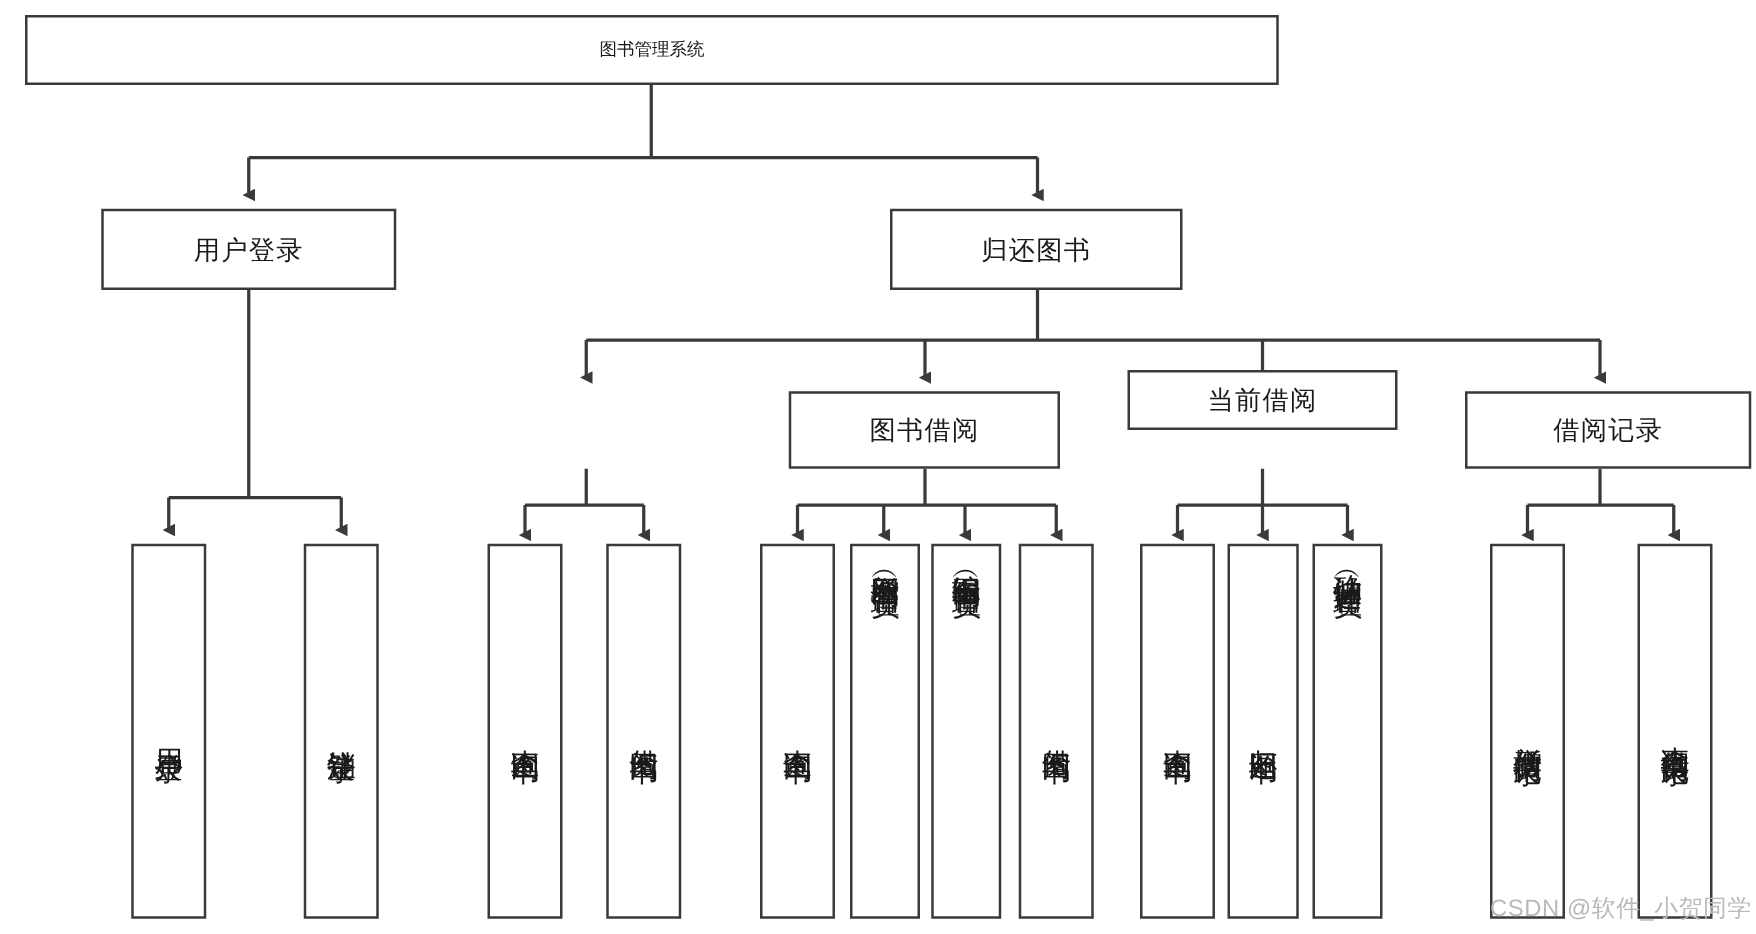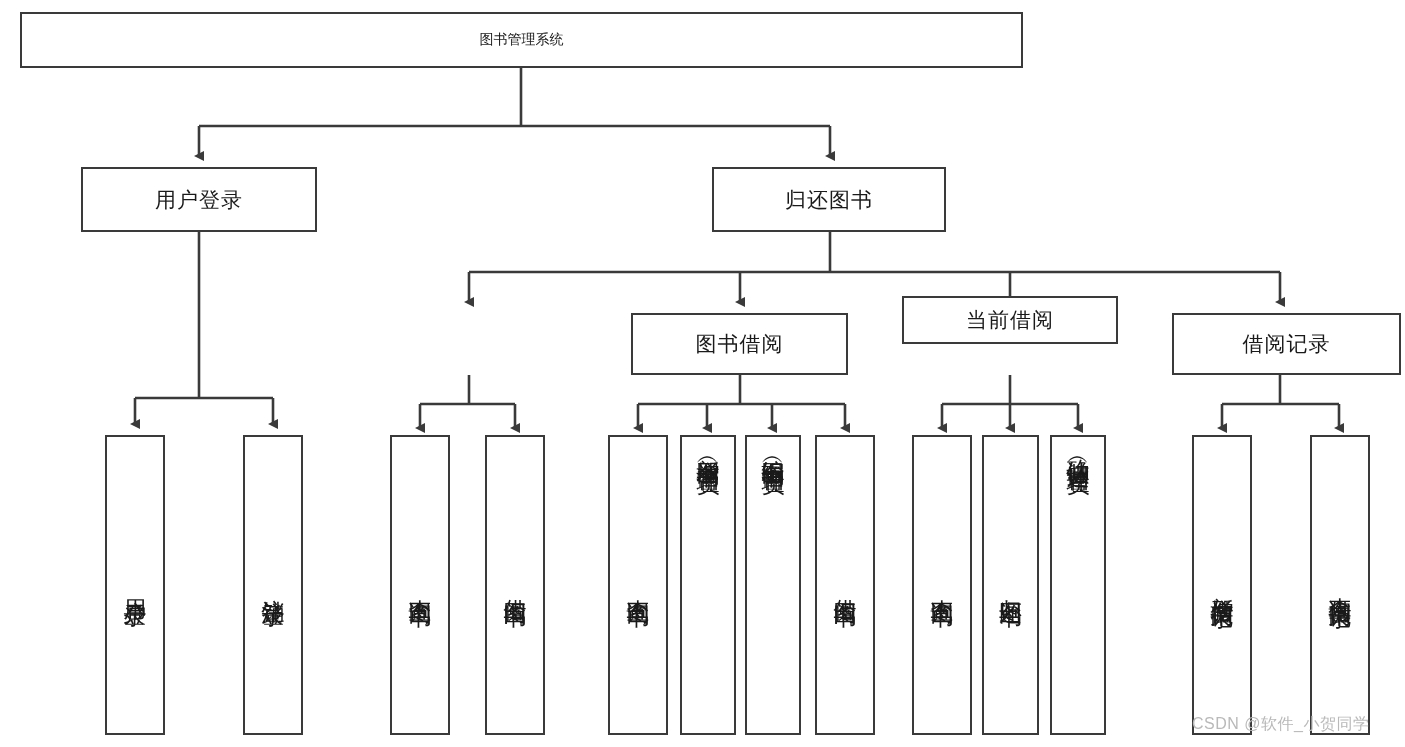--- a/index.html
+++ b/index.html
@@ -53,21 +53,21 @@
     padding: 4px 0;
     white-space: nowrap;
   }
   .node.vert.top-align {
     justify-content: flex-start;
   }
   .watermark {
     position: absolute;
     left: 1192px;
     top: 714px;
-    font-size: 16px;
+    font-size: 19px;
     color: #b9b9b9;
     white-space: nowrap;
     letter-spacing: 0.5px;
   }
 </style>
 </head>
 <body>
 
 <div id="diagram-root">
 

